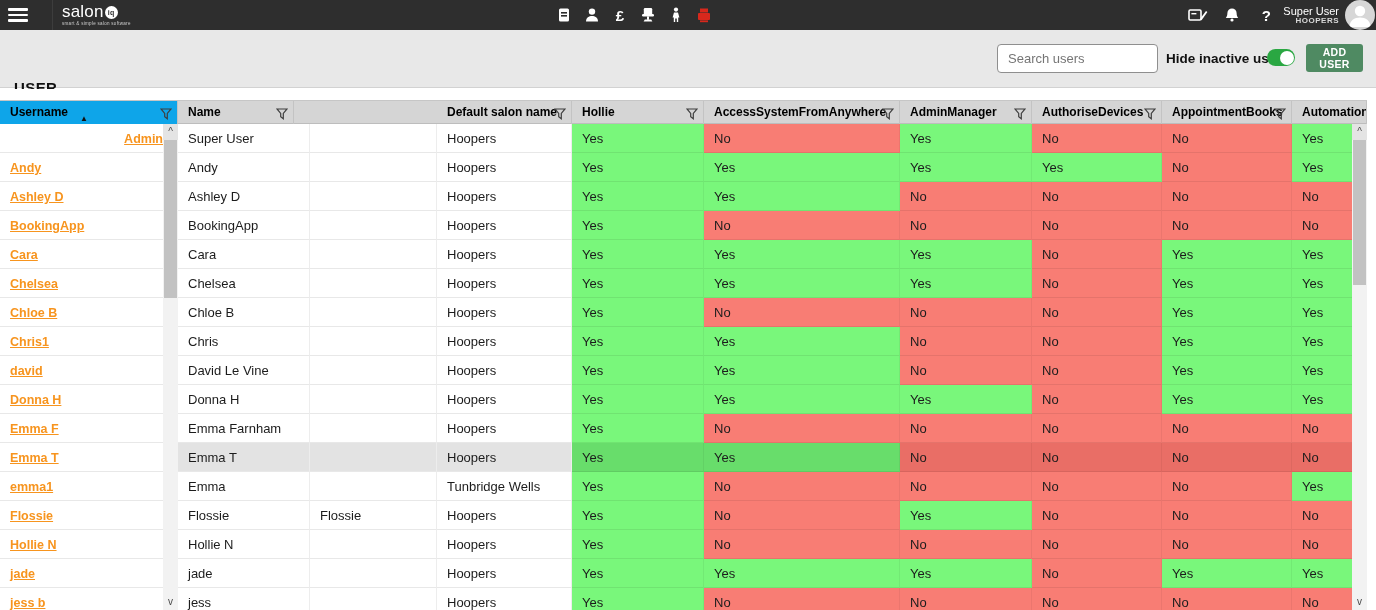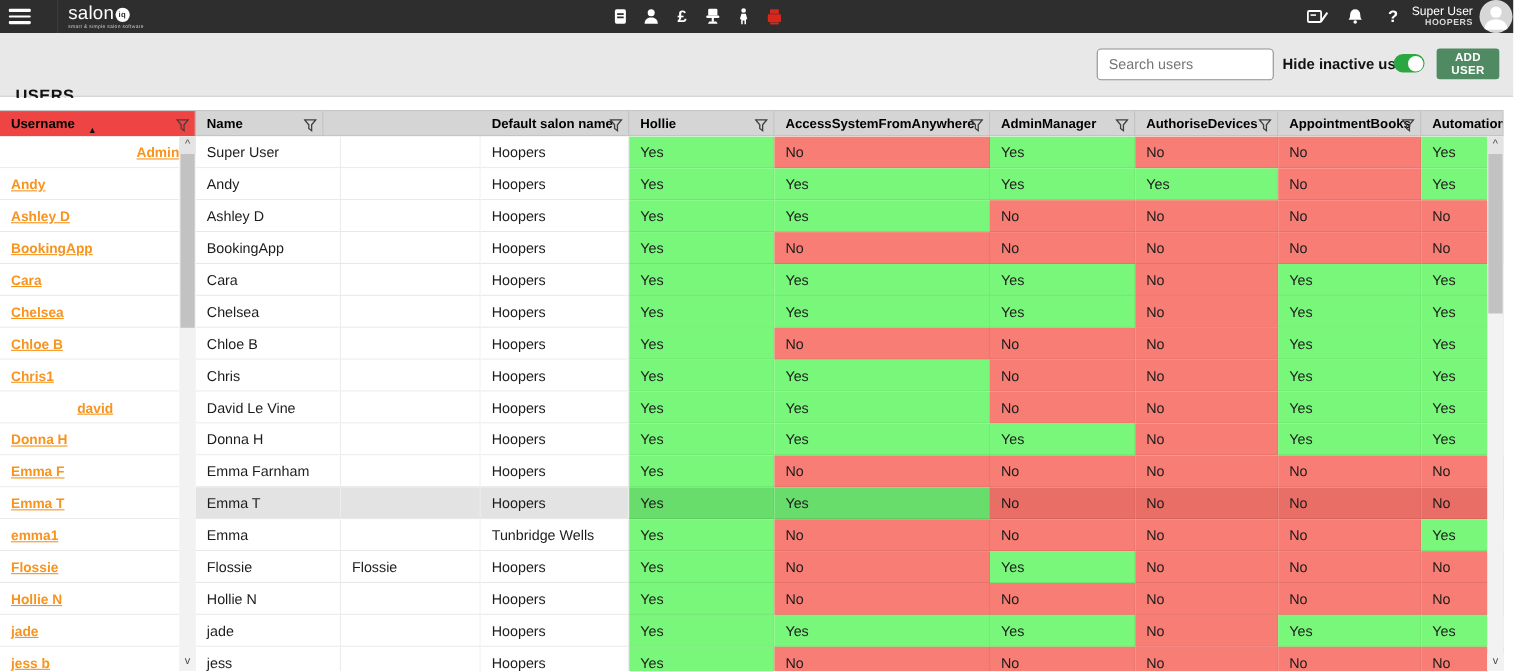--- a/index.html
+++ b/index.html
@@ -44,21 +44,21 @@
   .btn-add { position:absolute; left:1306px; top:44px; width:57px; height:28px; background:#4f8a62; color:#fff;
              font-size:10.5px; font-weight:bold; letter-spacing:0.3px; border:none; border-radius:3px;
              font-family:"Liberation Sans", sans-serif; cursor:pointer; }
   .gapstrip { position:absolute; left:0; top:89px; width:1376px; height:11px; background:#fff; }
   
   .grid { position:absolute; left:0; top:100px; width:1376px; height:510px; }
   .grid-header { position:absolute; left:0; top:0; width:1367px; height:24px; background:#d5d5d5;
                  border-top:1px solid #c6c6c6; border-bottom:1px solid #bdbdbd; }
   .hcell { position:absolute; top:0; height:23px; line-height:23px; font-size:12px; font-weight:bold; color:#000;
            padding-left:10px; border-right:1px solid #c3c3c3; white-space:nowrap; overflow:hidden; cursor:pointer; }
-  .hcell.sorted { background:#ef4444; }
+  .hcell.sorted { background:#0ea5e9; }
   .sort-arrow { position:absolute; left:80px; top:13px; font-size:8px; color:#111; line-height:10px; }
   .funnel { position:absolute; right:5px; top:5px; cursor:pointer; }
   .grid-body { position:absolute; left:0; top:24px; width:1376px; height:486px; overflow:hidden; background:#fff; }
   .row { position:absolute; left:0; width:1376px; height:29px; cursor:pointer; }
   .cell { position:absolute; top:0; height:29px; line-height:29px; font-size:13px; color:#1c1c1c;
           padding-left:10px; white-space:nowrap; overflow:hidden; }
   .cell-text { background:#fff; border-bottom:1px solid #e8e8e8; border-right:1px solid #ededed; }
   .cell-user { background:#fff; border-bottom:1px solid #e8e8e8; }
   .cell-user span { color:#f7941e; font-weight:bold; text-decoration:underline; font-size:12.5px; cursor:pointer; }
   .cell-bool { border-bottom:1px solid rgba(0,0,0,0.07); border-right:1px solid rgba(0,0,0,0.05); }
@@ -156,21 +156,21 @@
       <div class="avatar">
         <svg width="30" height="30" viewBox="0 0 30 30">
             <circle cx="15" cy="11" r="5.2" fill="#fff"></circle>
             <path d="M4.5 27 c0-6.5 5-9.5 10.5-9.5 s10.5 3 10.5 9.5 z" fill="#fff"></path>
           </svg>
       </div>
     </div>
   </div>
 
   <div class="pagehead">
-    <div class="page-title">USERS</div>
+    <div class="page-title">USER</div>
   </div>
   <input class="search-input" type="text" placeholder="Search users" style="">
   <div class="toggle-label">Hide inactive users</div>
   <div class="switch on" id="hideToggle">
       <div class="knob"></div>
     </div>
   <button class="btn-add">ADD USER</button>
   <div class="gapstrip"></div>
 
   <div class="grid">
@@ -295,21 +295,21 @@
           <div class="cell cell-text" style="left: 310px; width: 127px;"></div>
           <div class="cell cell-text" style="left: 437px; width: 135px;">Hoopers</div>
           <div class="cell cell-bool green" style="left: 572px; width: 132px;">Yes</div>
           <div class="cell cell-bool green" style="left: 704px; width: 196px;">Yes</div>
           <div class="cell cell-bool red" style="left: 900px; width: 132px;">No</div>
           <div class="cell cell-bool red" style="left: 1032px; width: 130px;">No</div>
           <div class="cell cell-bool green" style="left: 1162px; width: 130px;">Yes</div>
           <div class="cell cell-bool green" style="left: 1292px; width: 75px;">Yes</div>
         </div>
         <div class="row" style="top: 232px;">
-          <div class="cell cell-user" style="left: 0px; width: 163px; text-align: center;"><span>david</span></div>
+          <div class="cell cell-user" style="left: 0px; width: 163px;"><span>david</span></div>
           <div class="cell cell-text" style="left: 178px; width: 132px;">David Le Vine</div>
           <div class="cell cell-text" style="left: 310px; width: 127px;"></div>
           <div class="cell cell-text" style="left: 437px; width: 135px;">Hoopers</div>
           <div class="cell cell-bool green" style="left: 572px; width: 132px;">Yes</div>
           <div class="cell cell-bool green" style="left: 704px; width: 196px;">Yes</div>
           <div class="cell cell-bool red" style="left: 900px; width: 132px;">No</div>
           <div class="cell cell-bool red" style="left: 1032px; width: 130px;">No</div>
           <div class="cell cell-bool green" style="left: 1162px; width: 130px;">Yes</div>
           <div class="cell cell-bool green" style="left: 1292px; width: 75px;">Yes</div>
         </div>

